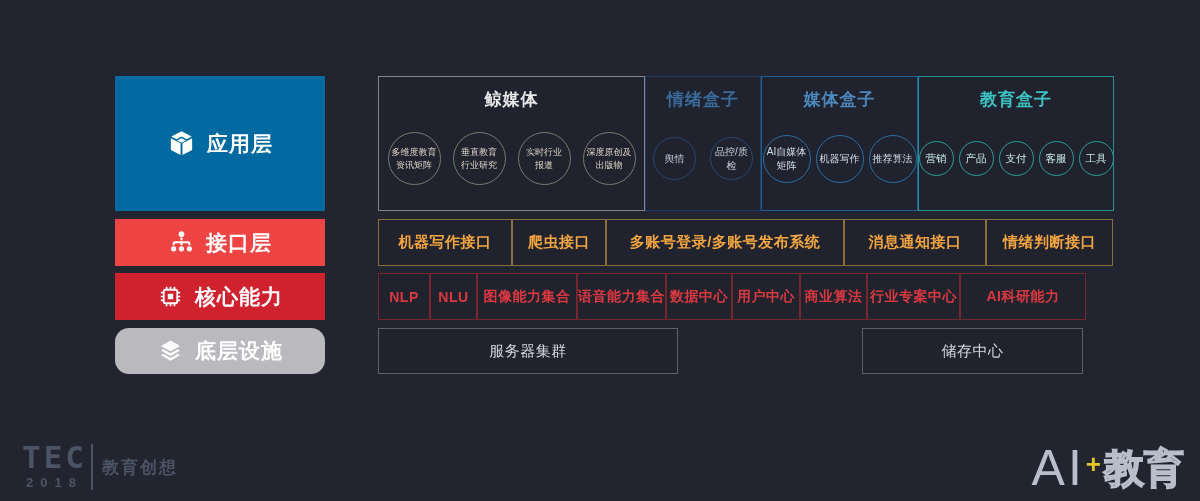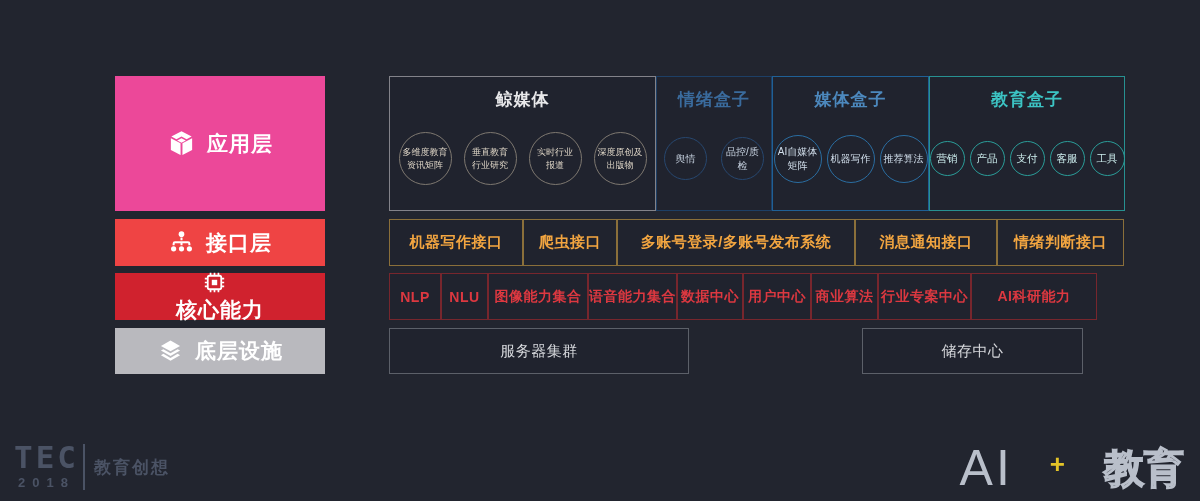--- a/index.html
+++ b/index.html
@@ -17,26 +17,26 @@
   .row2 { height:47px; margin-bottom:7px; }
   .row3 { height:47px; margin-bottom:8px; }
   .row4 { height:46px; }
 
   .layer-label {
     width:210px; flex:none;
     display:flex; align-items:center; justify-content:center;
     color:#ffffff; font-size:21px; font-weight:700; letter-spacing:1px;
   }
   .layer-label svg { margin-right:11px; flex:none; }
-  .lbl-blue   { background:#ec4899; }
+  .lbl-blue   { background:#0369a1; }
   .lbl-orange { background:#ef4444; }
-  .lbl-red    { background:#d0222e;flex-direction:column; }
-  .lbl-gray   { background:#b9b9be; }
-
-  .content { flex:1; margin-left:16px; display:flex; justify-content:space-between;padding-left:48px; }
+  .lbl-red    { background:#d0222e; }
+  .lbl-gray   { background:#b9b9be;border-radius:14px; }
+
+  .content { flex:1; margin-left:5px; display:flex; justify-content:space-between;padding-left:48px; }
 
   
   .group {
     background:#20232e;
     display:flex; flex-direction:column; align-items:center;
     padding-top:11px;
   }
   .g-jing   { width:267px; border:1px solid #83838a; }
   .g-qingxu { width:116px; border:1px solid #1d3f66; }
   .g-meiti  { width:157px; border:1px solid #1f6096; }
@@ -63,31 +63,31 @@
   .itm {
     background:#20232e;
     display:flex; align-items:center; justify-content:center;
     font-weight:700; letter-spacing:0.5px; flex:none;
   }
   .itm.o { border:1px solid #8a6f3a; color:#f2a540; font-size:15px; }
   .itm.r { border:1px solid #77262d; color:#dc3840; font-size:14px;text-align:center; }
   .itm.g { border:1px solid #5c6069; color:#d6d8dc; font-size:15px; font-weight:500; }
 
   
-  .tec-logo { position:absolute; left:14px; bottom:11px; display:flex; align-items:center; color:#4b5365; }
+  .tec-logo { position:absolute; left:22px; bottom:11px; display:flex; align-items:center; color:#4b5365; }
   .tec-name { font-size:31px; font-weight:800; letter-spacing:3px; line-height:0.9; font-family:"DejaVu Sans Mono","Liberation Mono",monospace; }
   .tec-year { font-size:13px; font-weight:700; letter-spacing:7px; margin-top:3px; }
   .tec-div  { width:2px; height:46px; background:#4b5365; margin:0 9px 0 4px; }
   .tec-cn1  { font-size:17px; font-weight:700; letter-spacing:2px; }
   .tec-row  { display:flex; align-items:flex-end; }
   .tec-cn2  { font-size:21px; font-weight:700; letter-spacing:2px; line-height:1; }
   .tec-en   { margin-left:5px; font-size:6px; letter-spacing:0.5px; line-height:1.5; font-weight:700; }
   .tec-en .hl { color:#c9a227; }
 
-  .ai-logo { position:absolute; right:16px; bottom:8px; display:flex; align-items:center; color:#b9bfca;gap:36px; }
+  .ai-logo { position:absolute; right:16px; bottom:8px; display:flex; align-items:center; color:#b9bfca; }
   .ai-ai   { font-size:50px; font-weight:200; letter-spacing:3px; line-height:1; }
   .ai-plus { font-size:26px; font-weight:700; margin:0 3px 8px 1px; align-self:center; }
   .ai-edu  { font-size:40px; font-weight:600; line-height:1;
              color:rgba(185,191,202,0.15); -webkit-text-stroke:1.5px #b9bfca; }
 </style>
 </head>
 <body>
 
 <div class="diagram">
 

